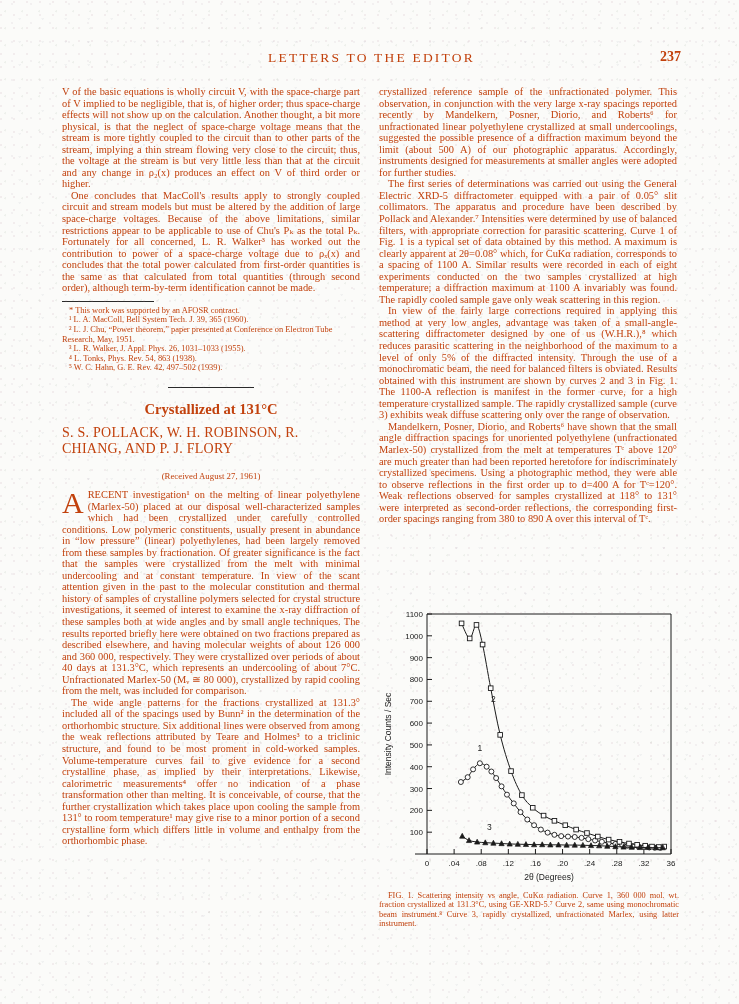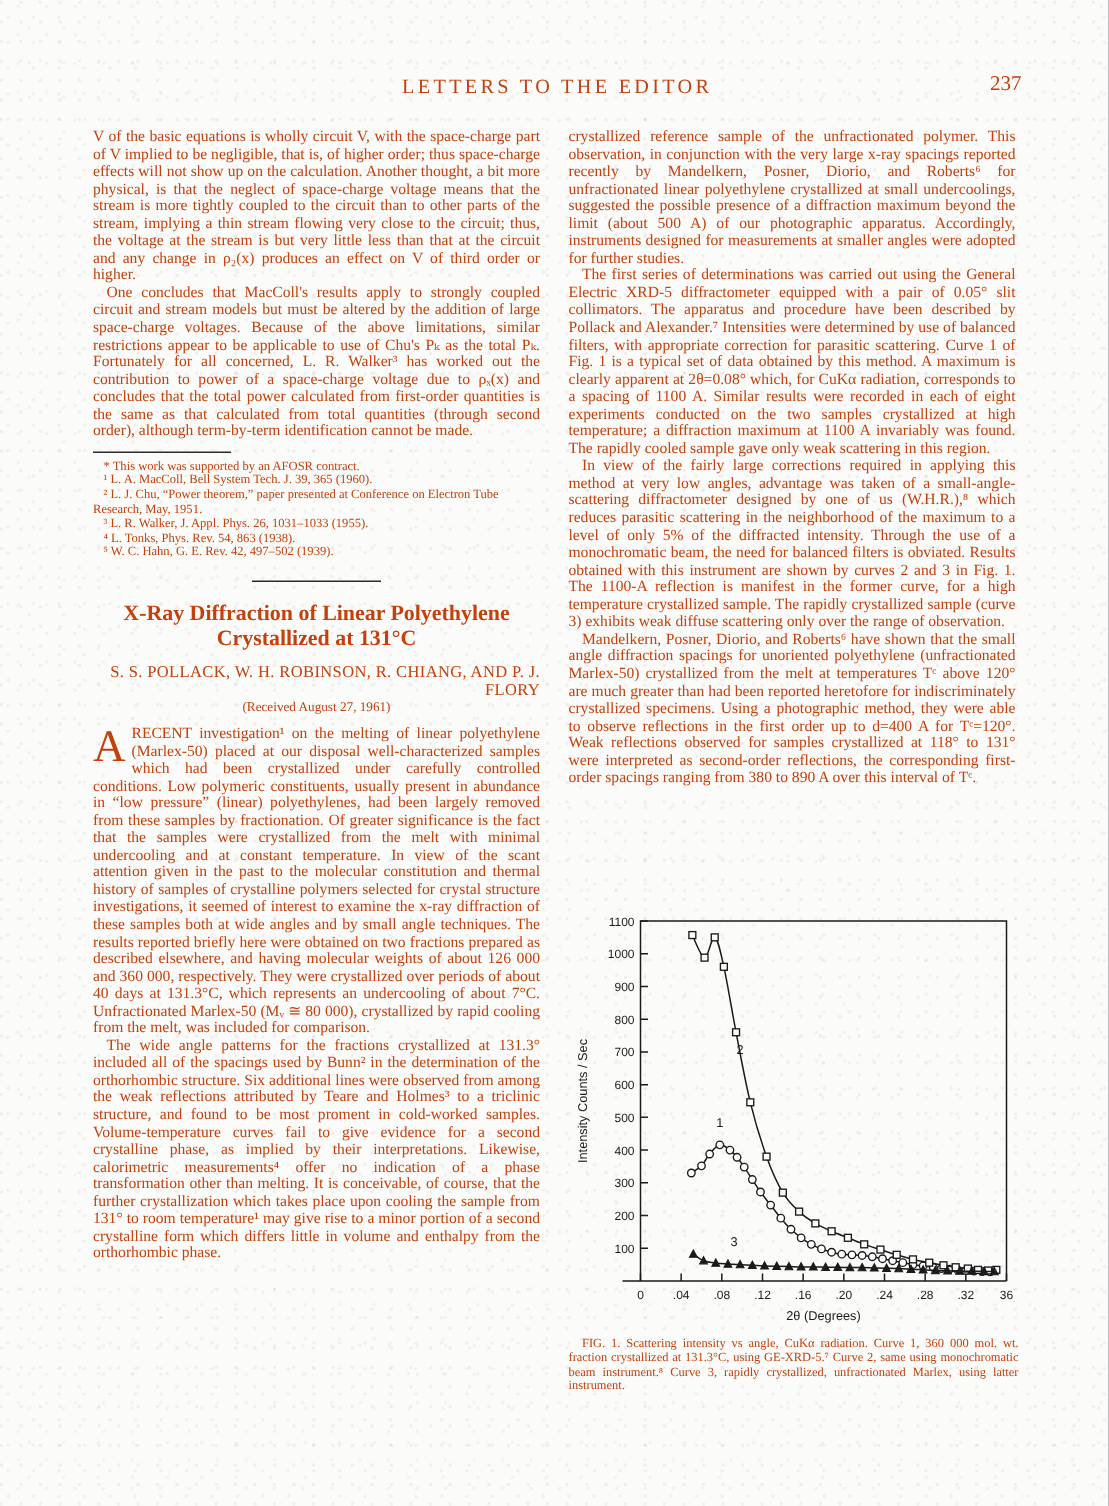--- a/index.html
+++ b/index.html
@@ -48,21 +48,21 @@
     font-size: 13.5px;
     letter-spacing: 2.2px;
     font-variant: small-caps;
     white-space: nowrap;
   }
   .runhead .rh-page {
     position: absolute;
     right: 0;
     top: -1px;
     font-size: 14px;
-    font-weight: normal;
+    font-weight: bold;
     margin-left: 24px;
   }
 
   
   .col {
     position: absolute;
     top: 86px;
     width: 298px;
   }
   .col-left  { left: 62px; }
@@ -109,25 +109,25 @@
     border-top: 1px solid #2a2a2a;
   }
   .art-title {
     text-align: center;
     font-size: 14.6px;
     font-weight: bold;
     line-height: 17px;
     margin: 0 0 7px 0;
   }
   .art-authors {
-    text-align: right;
-    font-size: 11px;
+    text-align: left;
+    font-size: 14px;
     font-variant: small-caps;
     letter-spacing: .25px;
-    margin: 0 0 0 0;
+    margin: 0 0 14px 0;
   }
   .art-affil {
     text-align: center;
     font-size: 8.6px;
     font-style: italic;
     line-height: 9.8px;
     margin: 0 0 2px 0;
   }
   .art-recv {
     text-align: center;
@@ -178,21 +178,20 @@
       <div>¹ L. A. MacColl, Bell System Tech. J. 39, 365 (1960).</div>
       <div>² L. J. Chu, “Power theorem,” paper presented at Conference on Electron Tube Research, May, 1951.</div>
       <div>³ L. R. Walker, J. Appl. Phys. 26, 1031–1033 (1955).</div>
       <div>⁴ L. Tonks, Phys. Rev. 54, 863 (1938).</div>
       <div>⁵ W. C. Hahn, G. E. Rev. 42, 497–502 (1939).</div>
     </div>
 
     <div class="art-sep"></div>
 
     <div class="art-title">
-      <div>X-Ray Diffraction of Linear Polyethylene</div>
       <div>Crystallized at 131°C</div>
     </div>
     <div class="art-authors">S. S. POLLACK, W. H. ROBINSON, R. CHIANG, AND P. J. FLORY</div>
     <div class="art-recv">(Received August 27, 1961)</div>
 
     <p class="body noind dropcap">A RECENT investigation¹ on the melting of linear polyethylene (Marlex-50) placed at our disposal well-characterized samples which had been crystallized under carefully controlled conditions. Low polymeric constituents, usually present in abundance in “low pressure” (linear) polyethylenes, had been largely removed from these samples by fractionation. Of greater significance is the fact that the samples were crystallized from the melt with minimal undercooling and at constant temperature. In view of the scant attention given in the past to the molecular constitution and thermal history of samples of crystalline polymers selected for crystal structure investigations, it seemed of interest to examine the x-ray diffraction of these samples both at wide angles and by small angle techniques. The results reported briefly here were obtained on two fractions prepared as described elsewhere, and having molecular weights of about 126 000 and 360 000, respectively. They were crystallized over periods of about 40 days at 131.3°C, which represents an undercooling of about 7°C. Unfractionated Marlex-50 (Mᵥ ≅ 80 000), crystallized by rapid cooling from the melt, was included for comparison.</p>
     <p class="body">The wide angle patterns for the fractions crystallized at 131.3° included all of the spacings used by Bunn² in the determination of the orthorhombic structure. Six additional lines were observed from among the weak reflections attributed by Teare and Holmes³ to a triclinic structure, and found to be most proment in cold-worked samples. Volume-temperature curves fail to give evidence for a second crystalline phase, as implied by their interpretations. Likewise, calorimetric measurements⁴ offer no indication of a phase transformation other than melting. It is conceivable, of course, that the further crystallization which takes place upon cooling the sample from 131° to room temperature¹ may give rise to a minor portion of a second crystalline form which differs little in volume and enthalpy from the orthorhombic phase.</p>
   </div>
 
   <div class="col col-right">

